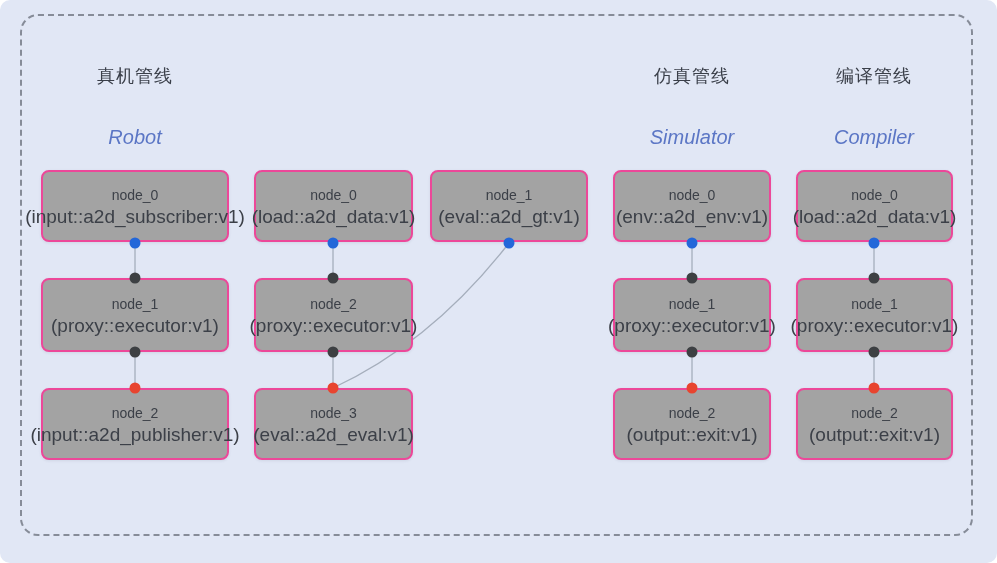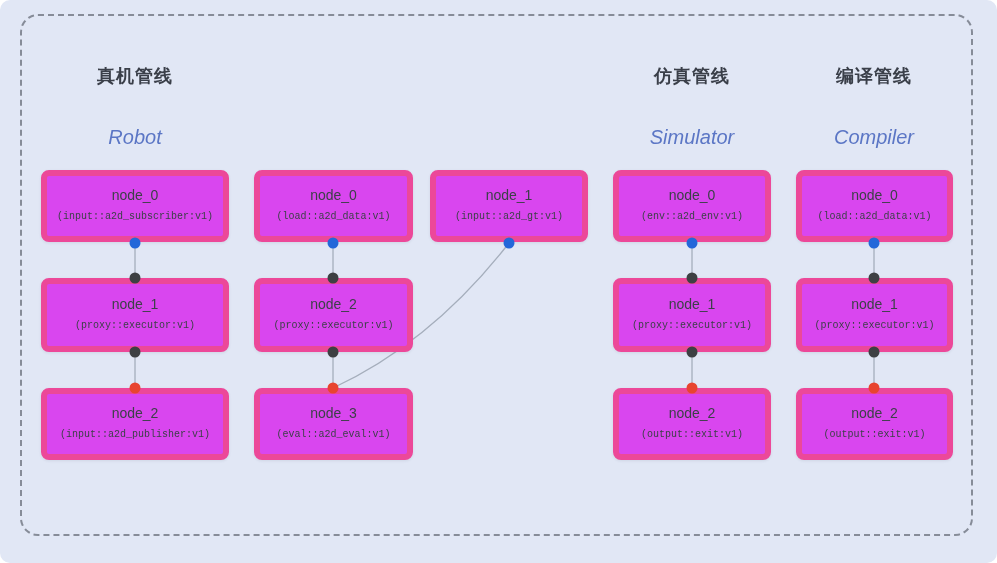--- a/index.html
+++ b/index.html
@@ -26,46 +26,46 @@
   .edges { z-index: 1; }
   .ports { z-index: 3; }
   .edges path { stroke: #a5aebc; stroke-width: 1.3; fill: none; }
   .header {
     position: absolute; top: 64px;
     width: 200px;
     text-align: center;
     z-index: 2;
   }
   .zh {
-    font-size: 18px; font-weight: 700;
+    font-size: 18px; font-weight: 400;
     color: #3a3f49;
     line-height: 24px;
     letter-spacing: 1px;
   }
   .en {
     margin-top: 36px;
     font-size: 20px;
     color: #5b76c5;
     line-height: 26px;
     font-style: italic;
   }
   .node {
     position: absolute;
-    background: #d946ef;
-    border: 6px solid #ec4899;
+    background: #a3a3a3;
+    border: 2px solid #ec4899;
     border-radius: 8px;
     box-shadow: 0 1px 3px rgba(60, 70, 100, 0.10);
     display: flex; flex-direction: column;
     align-items: center; justify-content: center;
     gap: 4px;
     z-index: 2;
     box-sizing: border-box;
   }
   .nname { font-size: 14px; color: #3c4048; line-height: 17px; }
-  .ntype { font-size: 10px; color: #3c4048; line-height: 17px; font-family: Liberation Mono, monospace; }
+  .ntype { font-size: 19px; color: #3c4048; line-height: 17px; }
   
   .col-robot { left: 41px;  width: 188px; }
   .col-evalA { left: 254px; width: 159px; }
   .col-evalB { left: 430px; width: 158px; }
   .col-sim   { left: 613px; width: 158px; }
   .col-comp  { left: 796px; width: 157px; }
   
   .row1 { top: 170px; height: 72px; }
   .row2 { top: 278px; height: 74px; }
   .row3 { top: 388px; height: 72px; }
@@ -116,21 +116,21 @@
     <div class="nname">node_2</div>
     <div class="ntype">(input::a2d_publisher:v1)</div>
   </div>
 
   <div class="node col-evalA row1">
     <div class="nname">node_0</div>
     <div class="ntype">(load::a2d_data:v1)</div>
   </div>
   <div class="node col-evalB row1">
     <div class="nname">node_1</div>
-    <div class="ntype">(input::a2d_gt:v1)</div>
+    <div class="ntype">(eval::a2d_gt:v1)</div>
   </div>
   <div class="node col-evalA row2">
     <div class="nname">node_2</div>
     <div class="ntype">(proxy::executor:v1)</div>
   </div>
   <div class="node col-evalA row3">
     <div class="nname">node_3</div>
     <div class="ntype">(eval::a2d_eval:v1)</div>
   </div>
 

